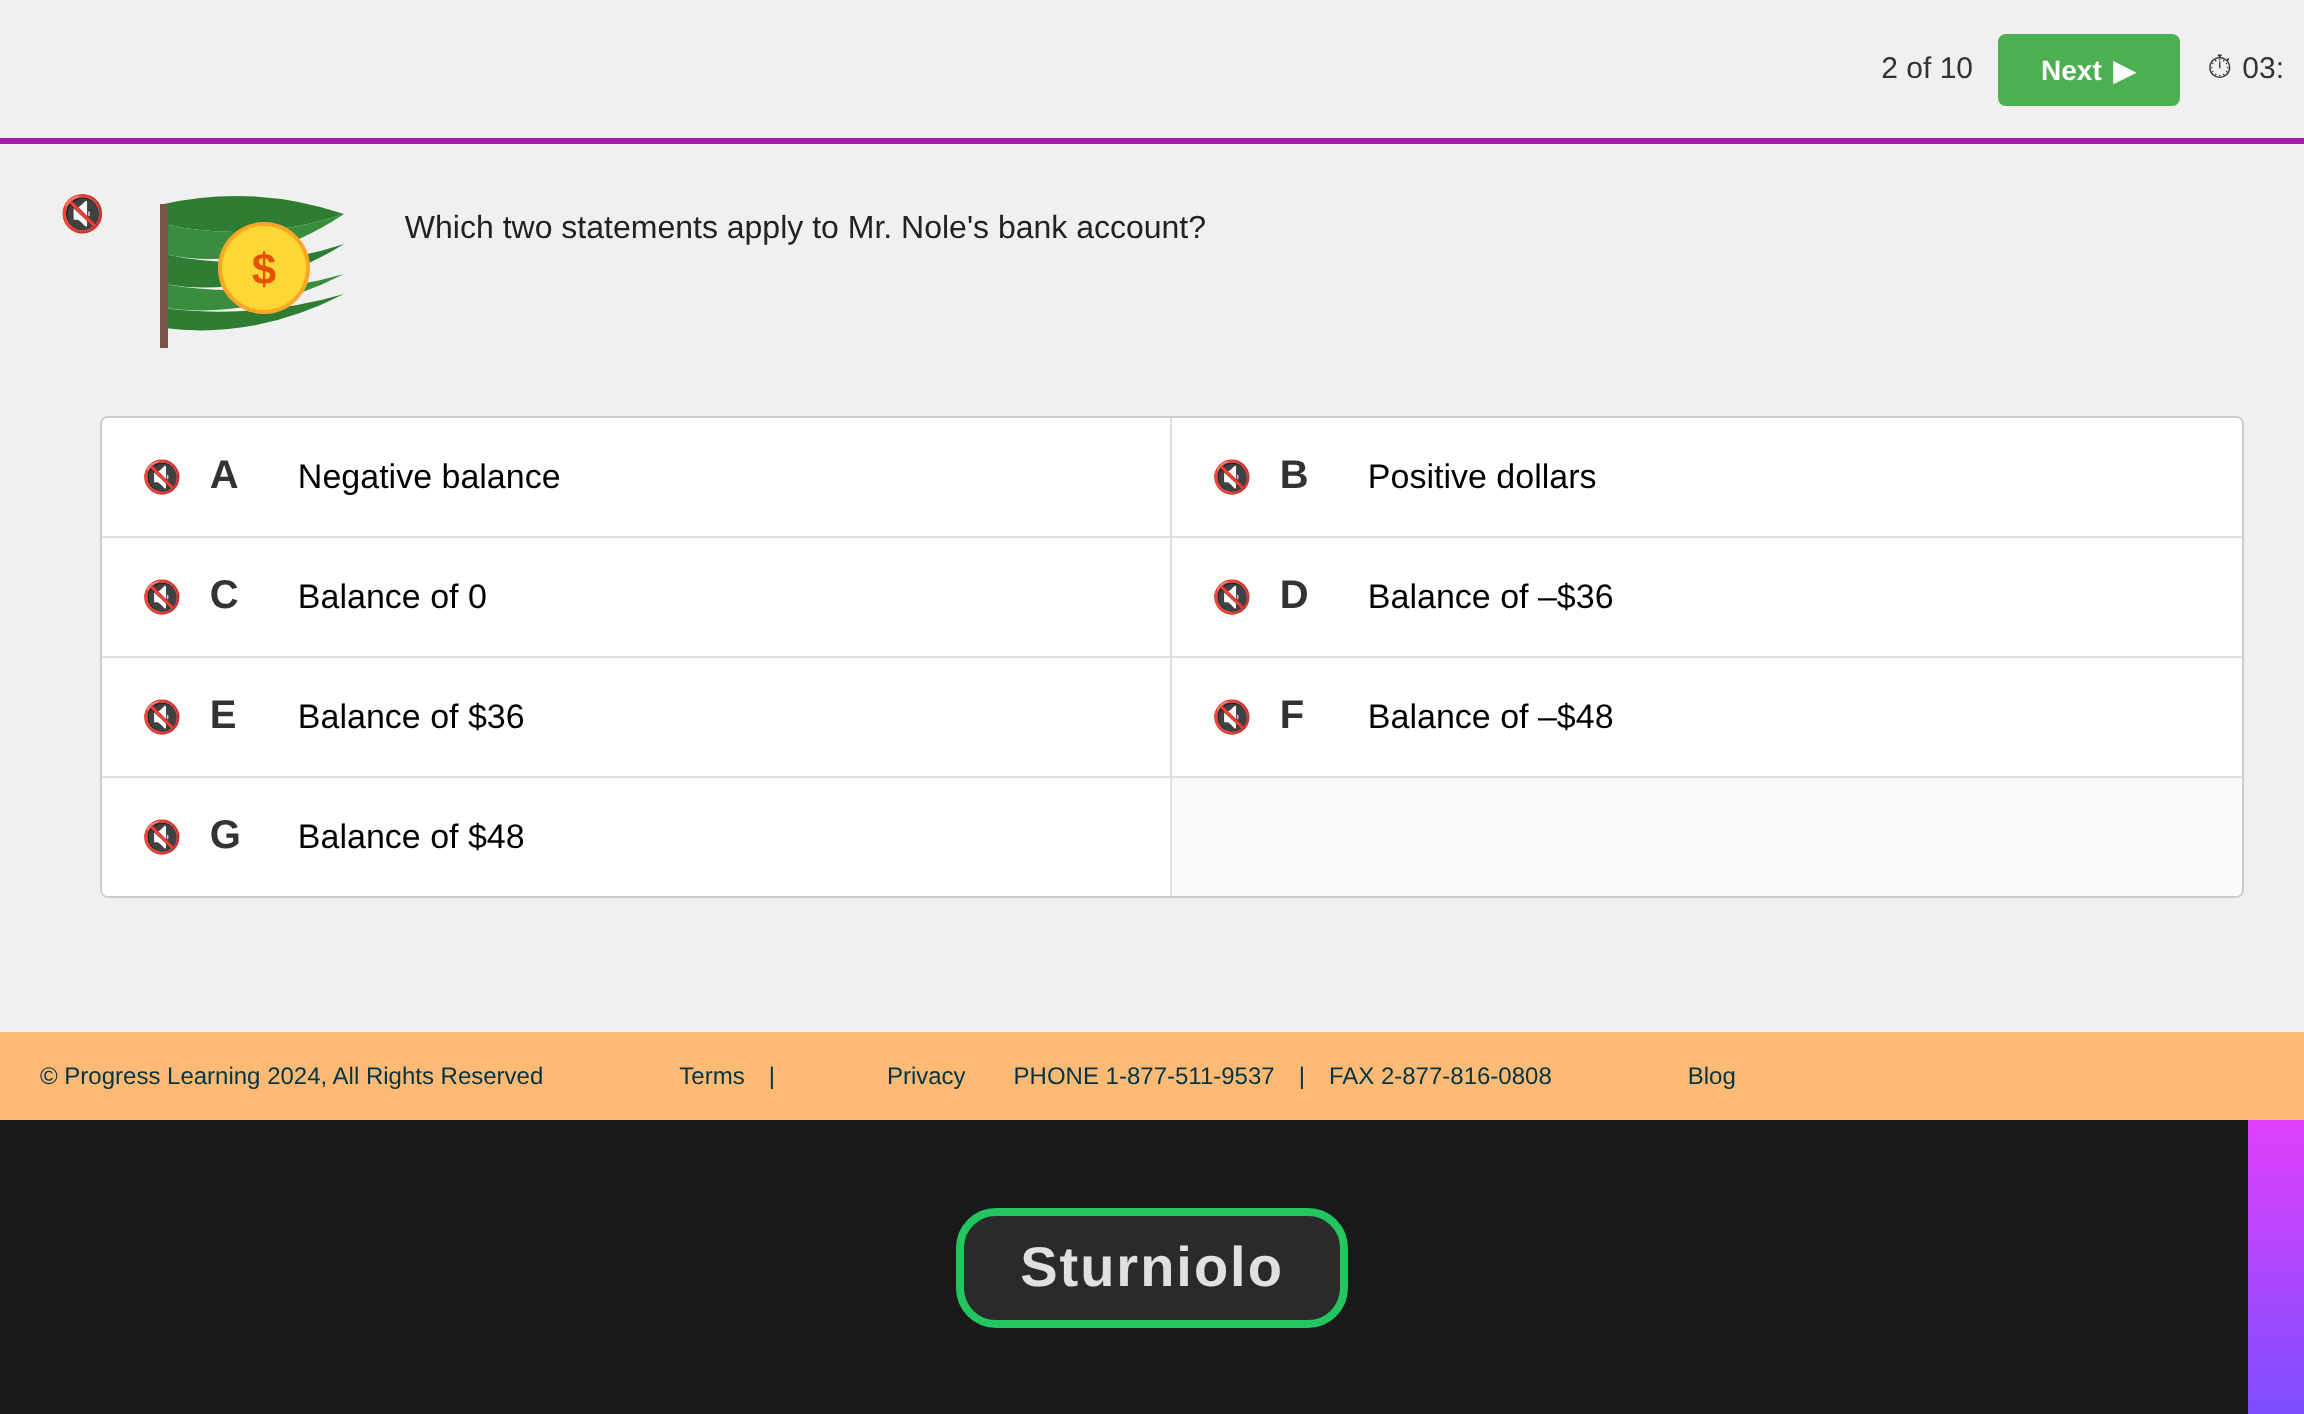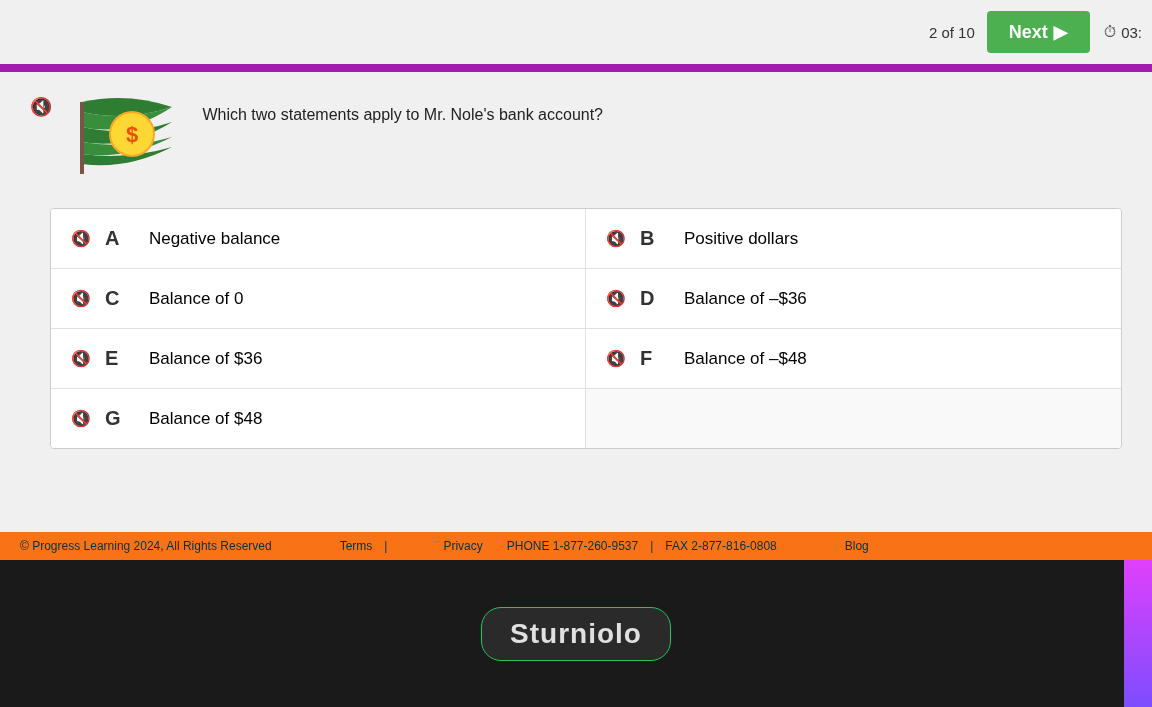--- a/index.html
+++ b/index.html
@@ -20,35 +20,35 @@
 
     
     .top-bar {
       width: 100%;
       height: 72px;
       background: #f0f0f0;
       display: flex;
       align-items: center;
       justify-content: flex-end;
       padding-right: 10px;
-      border-bottom: 8px solid #a21caf;
+      border-bottom: 3px solid #a21caf;
     }
 
     .progress-text {
       font-size: 15px;
       color: #333;
       margin-right: 12px;
     }
 
     .next-button {
       background: #4caf50;
       color: white;
       border: none;
       padding: 10px 22px;
-      font-size: 18px;
+      font-size: 14px;
       font-weight: bold;
       border-radius: 4px;
       cursor: pointer;
       display: flex;
       align-items: flex-end;
       gap: 6px;
     }
 
     .timer-area {
       display: flex;
@@ -157,22 +157,22 @@
       font-size: 17px;
       color: #000000;
     }
 
     
     .footer {
       position: absolute;
       bottom: 0;
       left: 0;
       width: 100%;
-      height: 28px;
-      background: #f97316;
+      height: 44px;
+      background: #fdba74;
       display: flex;
       align-items: center;
       padding: 0 20px;
       font-size: 12px;
       color: #003344;
       gap: 4px;
     }
 
     .footer a {
       color: #003344;
@@ -193,21 +193,21 @@
       display: flex;
       align-items: center;
       justify-content: center;
       position: relative;
     }
 
     .brand-label {
       background: #2a2a2a;
       border-radius: 20px;
       padding: 10px 28px;
-      border: 1px solid #22c55e;
+      border: 4px solid #22c55e;
     }
 
     .brand-text {
       font-size: 28px;
       font-weight: bold;
       color: #e0e0e0;
       letter-spacing: 1px;
     }
 
     
@@ -307,21 +307,21 @@
     <div class="answer-cell single" style="background:#f9f9f9;"></div>
   </div>
 
   <div class="footer">
     <span>© Progress Learning 2024, All Rights Reserved</span>
     <span class="footer-divider"> </span>
     <a href="#">Terms</a>
     <span class="footer-divider">|</span>
     <a href="#">Privacy</a>
     <span class="footer-divider"> </span>
-    <span>PHONE 1-877-260-9537</span>
+    <span>PHONE 1-877-511-9537</span>
     <span class="footer-divider">|</span>
     <span>FAX 2-877-816-0808</span>
     <span class="footer-divider"> </span>
     <a href="#">Blog</a>
   </div>
 
 </div>
 
 <div class="bottom-bar">
   <div class="brand-label">

